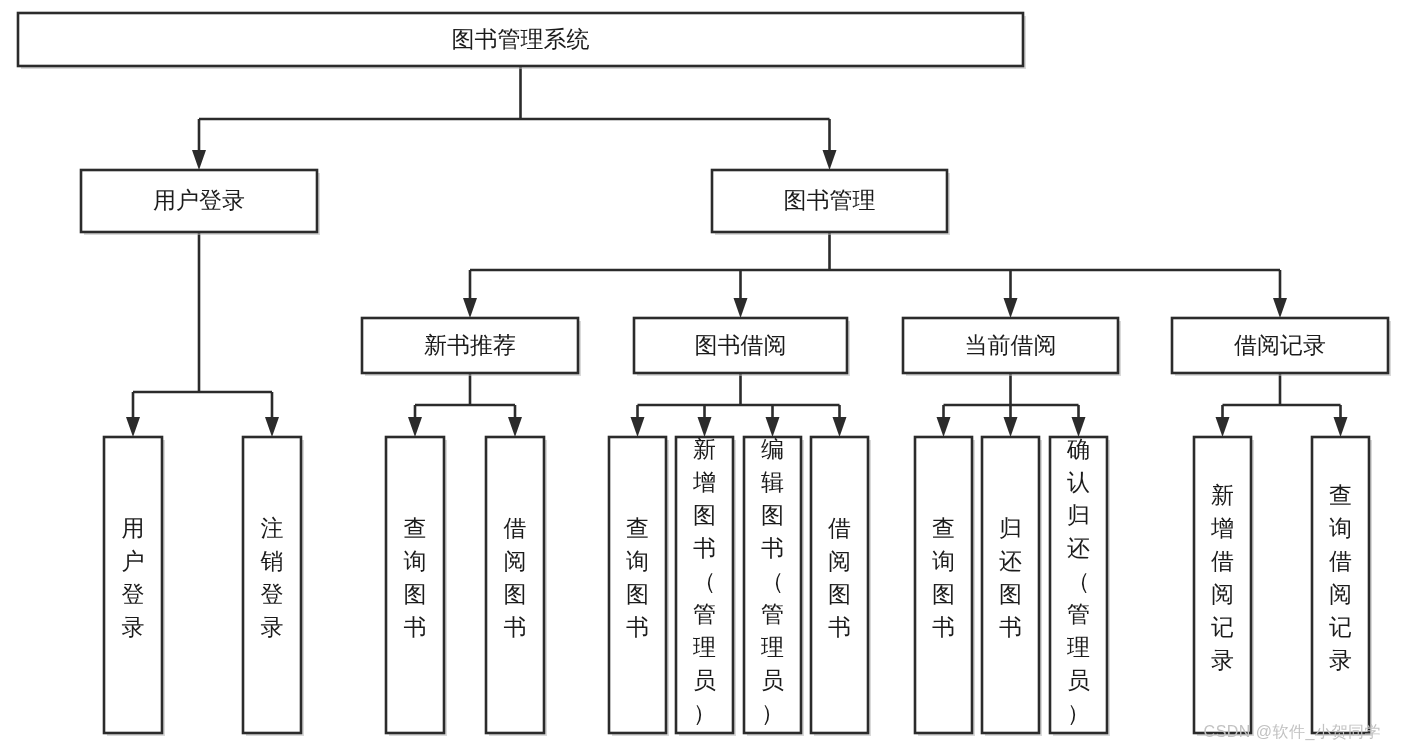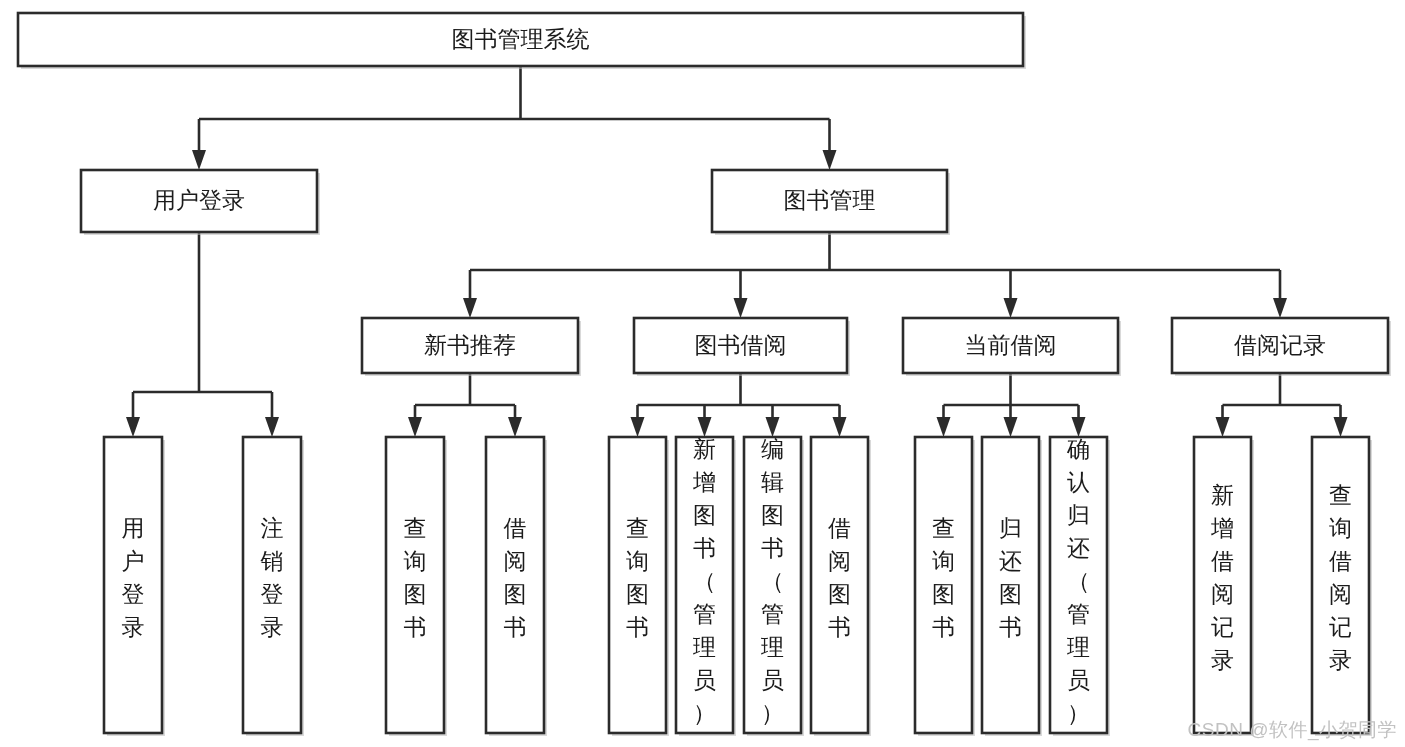--- a/index.html
+++ b/index.html
@@ -52,24 +52,24 @@
     stroke: #2b2b2b;
     stroke-width: 2.6;
     fill: none;
   }
   .arrow-head {
     fill: #2b2b2b;
     stroke: none;
   }
   .watermark {
     position: absolute;
-    right: 8px;
+    right: 24px;
     bottom: 4px;
     font-family: "Liberation Sans", "DejaVu Sans", sans-serif;
-    font-size: 19px;
+    font-size: 16px;
     color: #c2c2c2;
     letter-spacing: 0.5px;
     white-space: nowrap;
     user-select: none;
     pointer-events: none;
   }
 </style>
 </head>
 <body>
 

